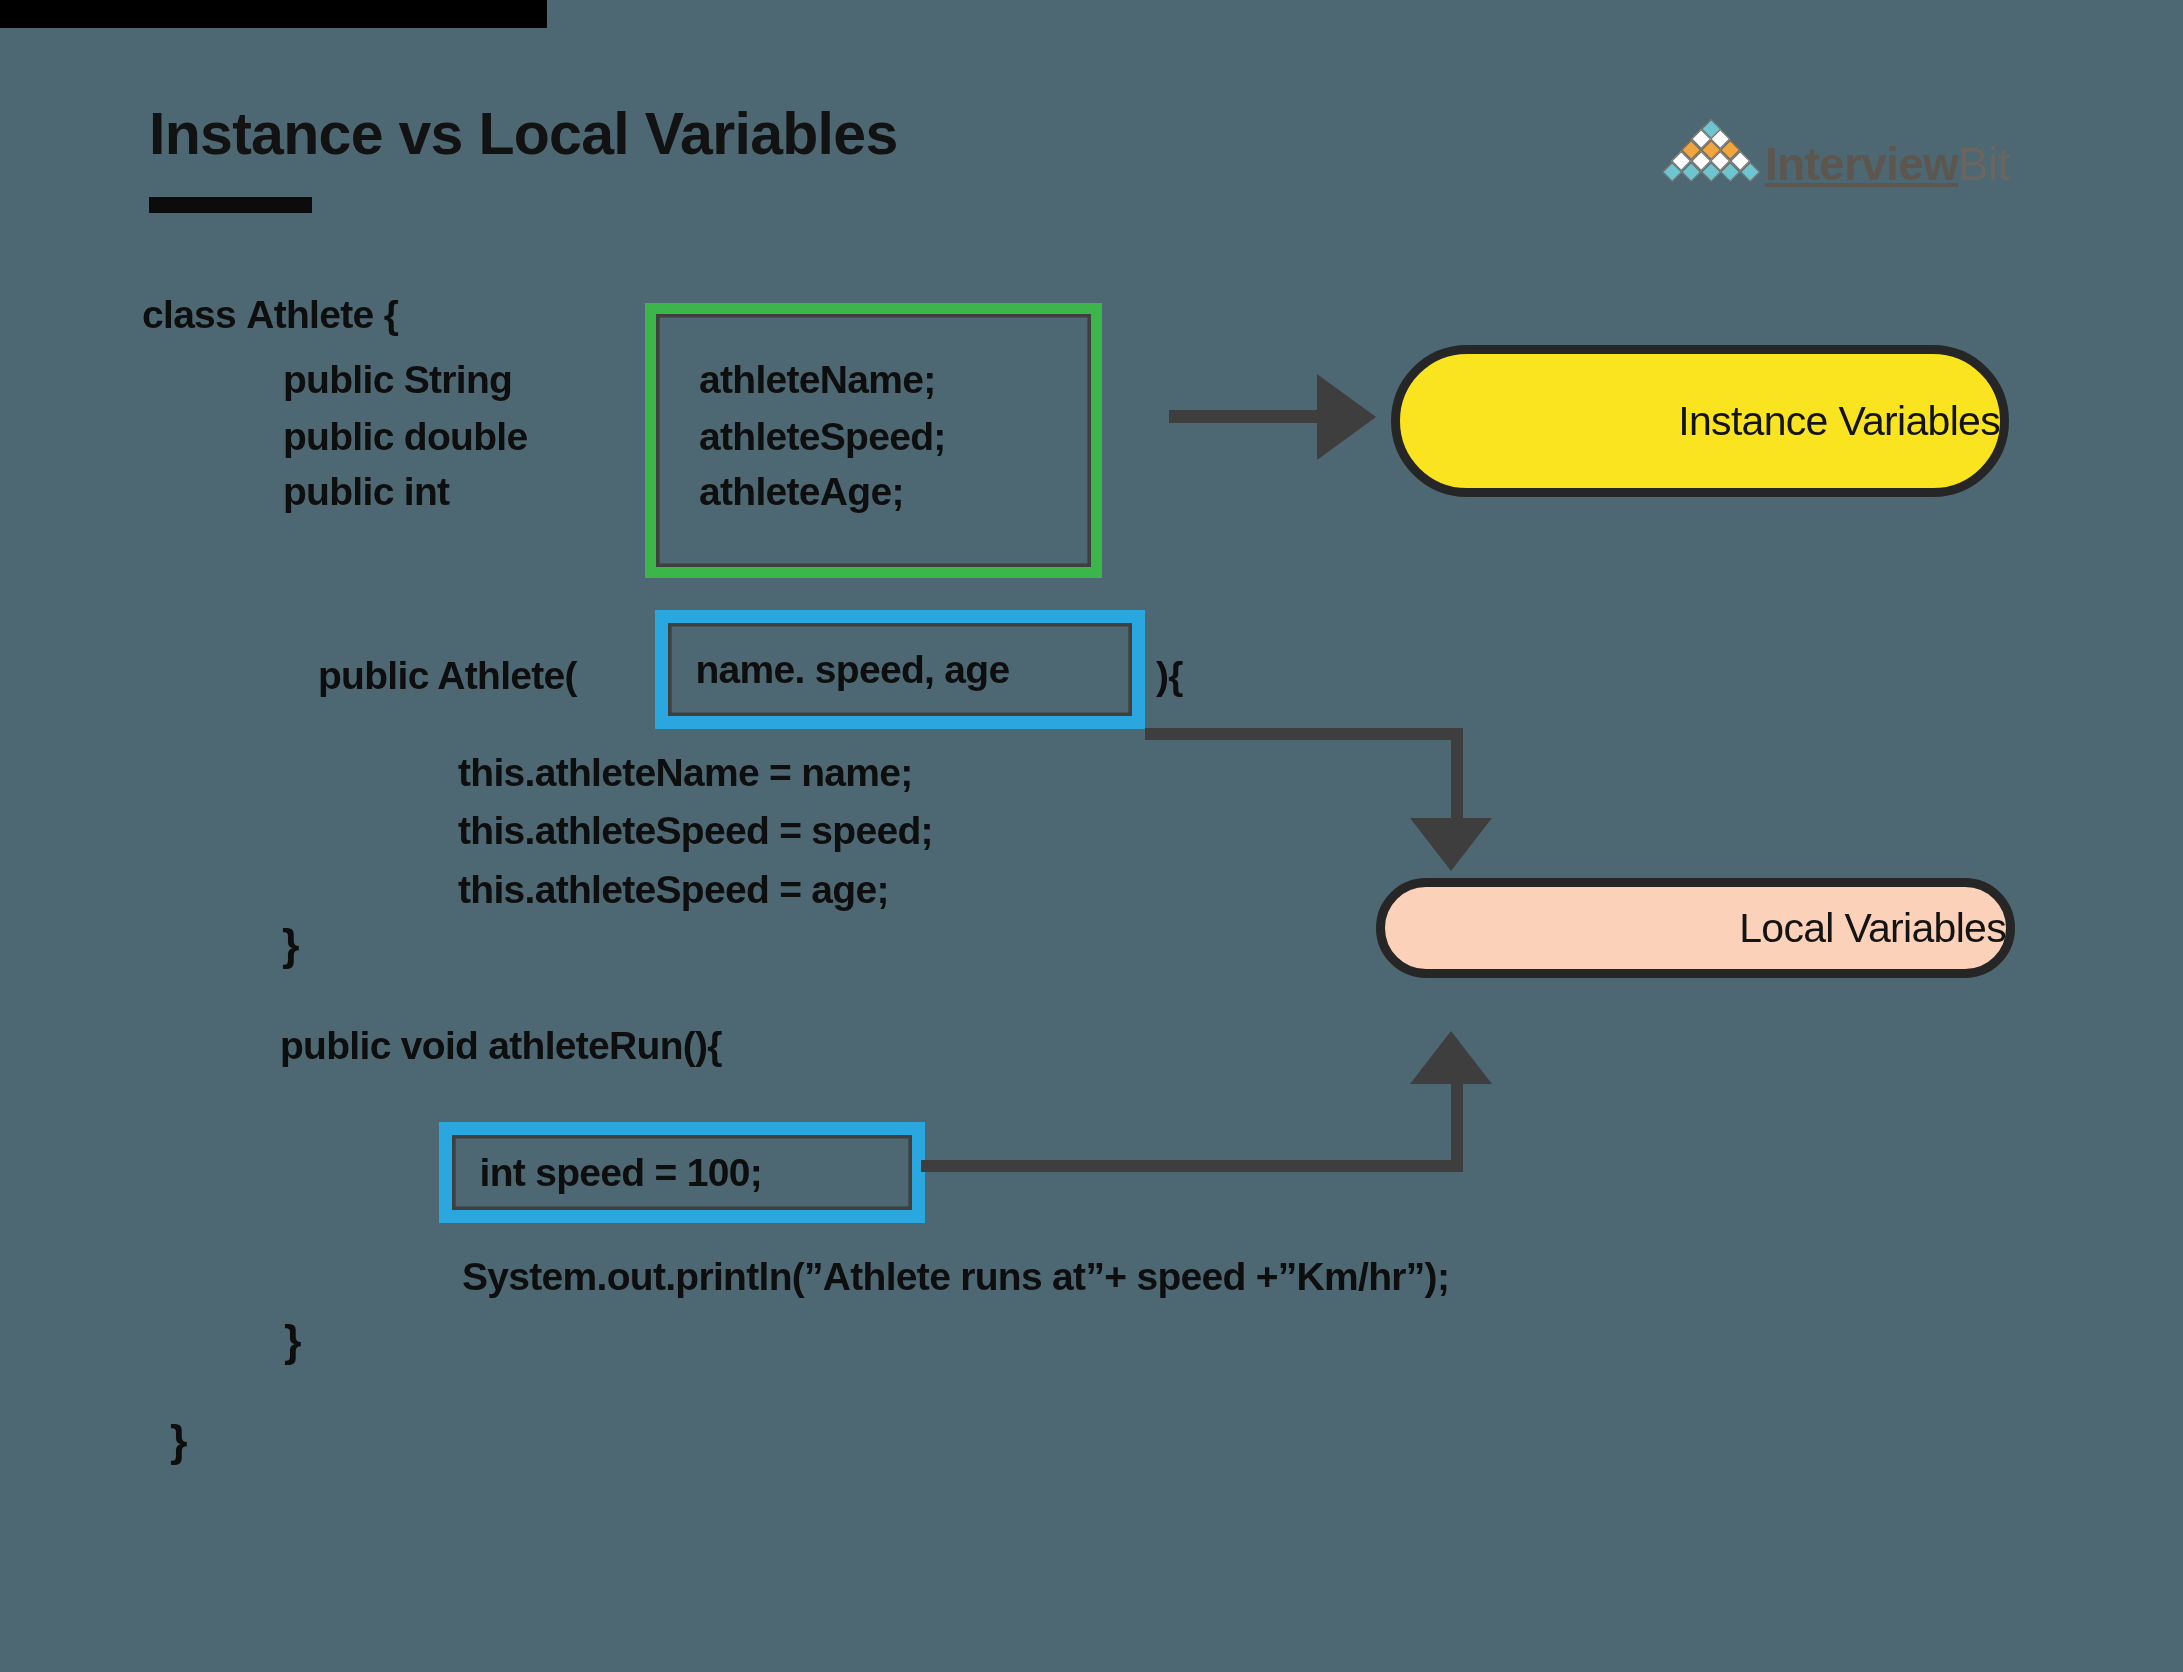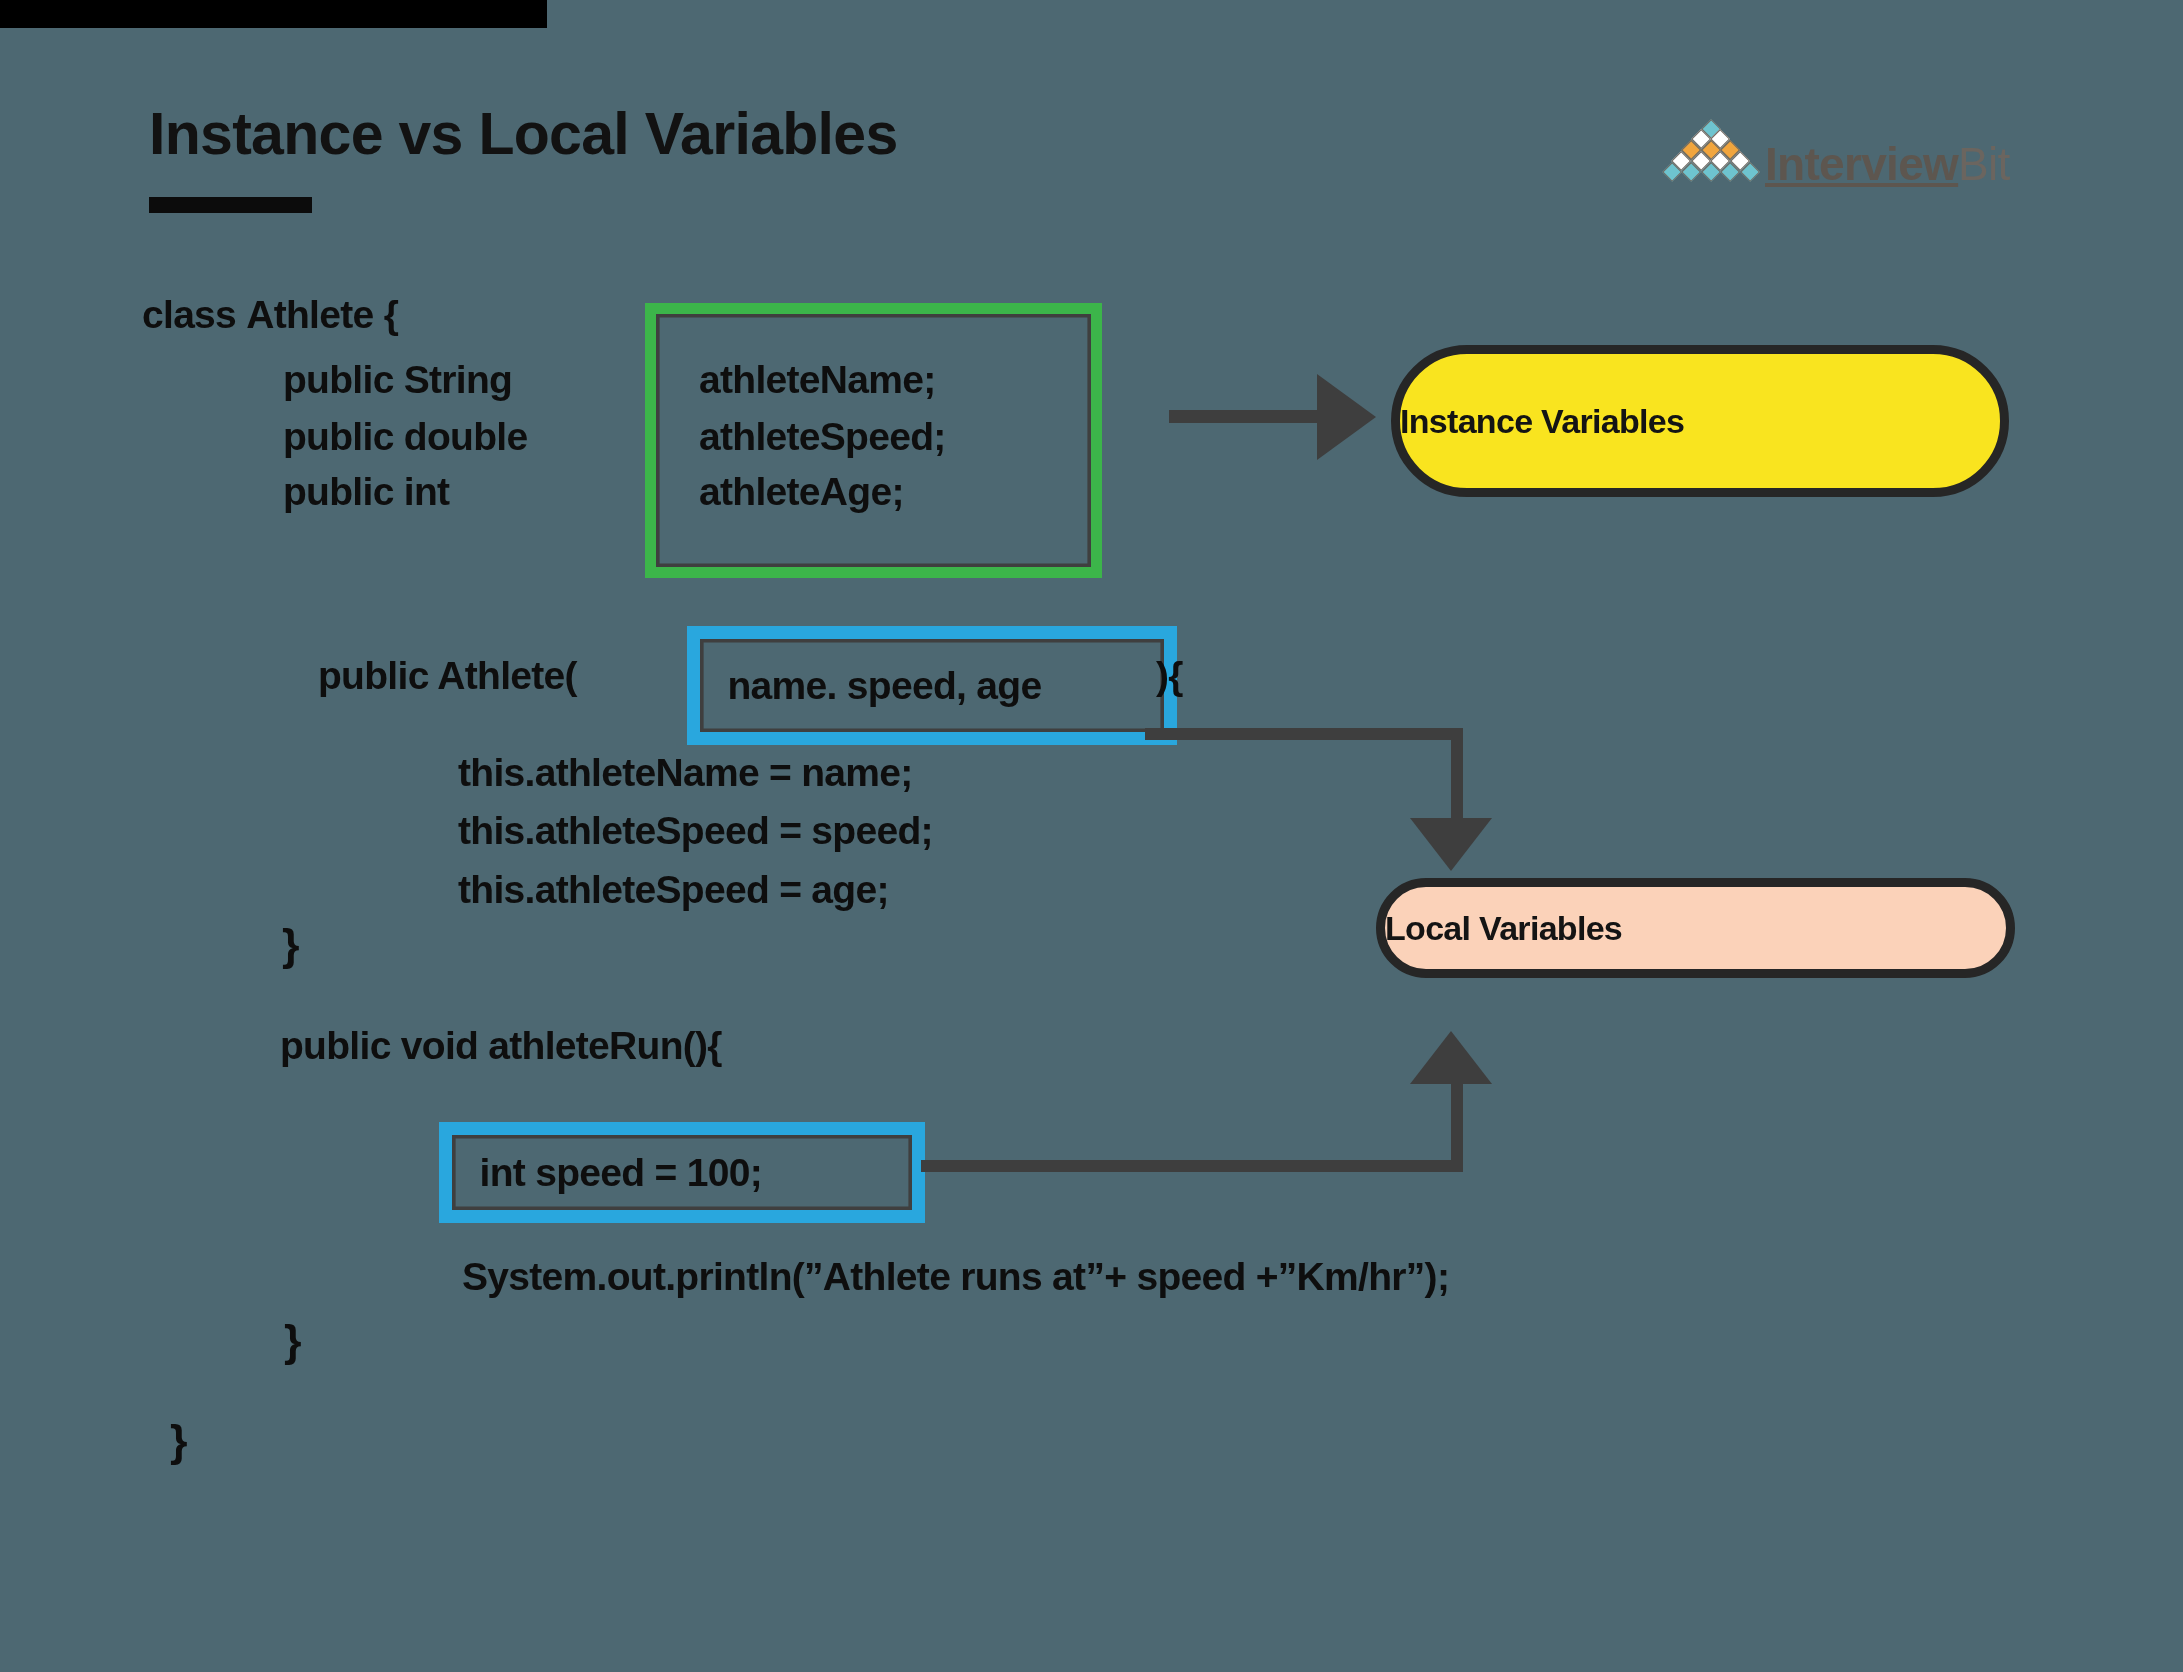--- a/index.html
+++ b/index.html
@@ -27,26 +27,26 @@
 
   
   .code{font-size:39px;font-weight:700;color:#0e0e0e;letter-spacing:-0.7px;white-space:nowrap;}
   .kw{font-weight:700;}
   .classname{font-weight:800;}
   .brace{font-size:45px;}
 
   
   .hl-box{box-sizing:border-box;box-shadow:inset 0 0 0 3.6px #3f3f3f;}
   .green-box{left:645px;top:303px;width:457px;height:275px;border:11.6px solid #3cb54a;}
-  .blue-box-params{left:655px;top:626px;width:490px;height:119px;border:13px solid #29a7de;display:flex;align-items:center;padding-left:27.5px;margin-left:32px;}
+  .blue-box-params{left:655px;top:610px;width:490px;height:119px;border:13px solid #29a7de;display:flex;align-items:center;padding-left:27.5px;}
   .blue-box-local{left:439px;top:1122px;width:486px;height:101px;border:13px solid #29a7de;display:flex;align-items:center;padding-left:27.5px;}
 
   
-  .pill{box-sizing:border-box;border:9.4px solid #262626;display:flex;align-items:center;justify-content:flex-start;
-        font-size:34px;font-weight:700;color:#141414;letter-spacing:-0.7px;}
+  .pill{box-sizing:border-box;border:9.4px solid #262626;display:flex;align-items:center;justify-content:flex-end;
+        font-size:41px;font-weight:400;color:#141414;letter-spacing:-0.7px;}
   .pill-instance{left:1391px;top:345px;width:618px;height:152px;border-radius:76px;background:#f9e41f;}
   .pill-local{left:1376px;top:878px;width:639px;height:100px;border-radius:72px;background:#fbd2b9;}
 
   
   .arrow-line{background:#3e3e3e;}
   .head{width:0;height:0;}
   .head-right{border-top:43px solid transparent;border-bottom:43px solid transparent;border-left:59px solid #3e3e3e;}
   .head-down{border-left:41px solid transparent;border-right:41px solid transparent;border-top:53px solid #3e3e3e;}
   .head-up{border-left:41px solid transparent;border-right:41px solid transparent;border-bottom:53px solid #3e3e3e;}
 </style>

